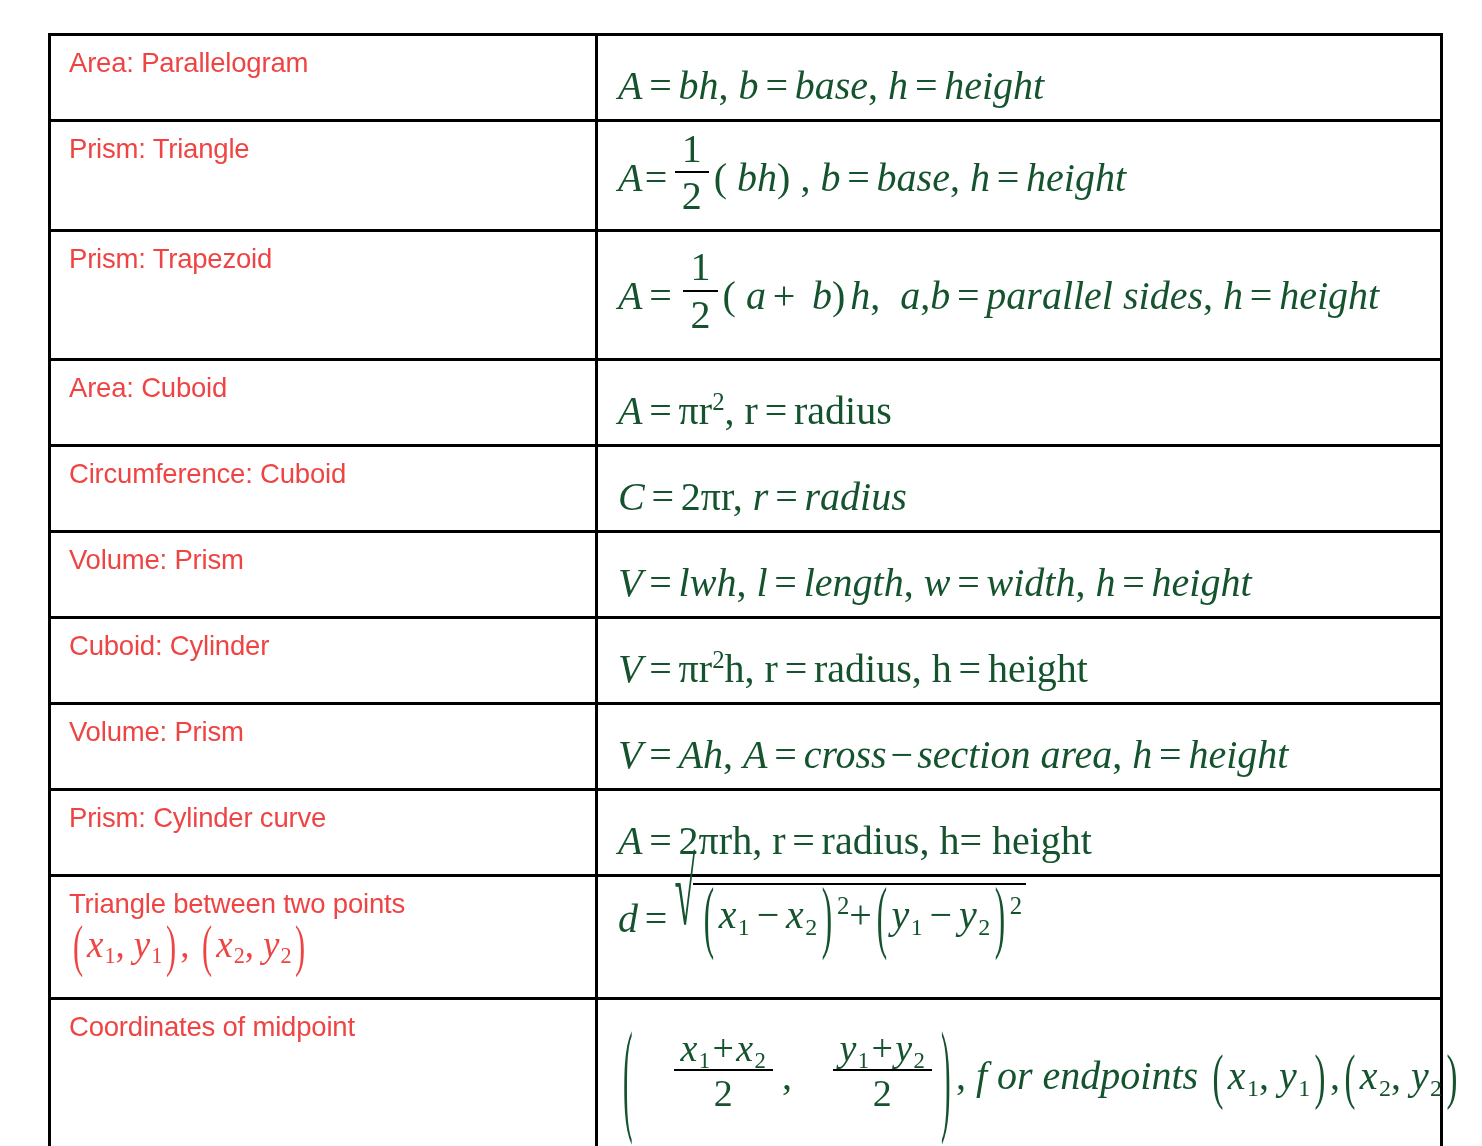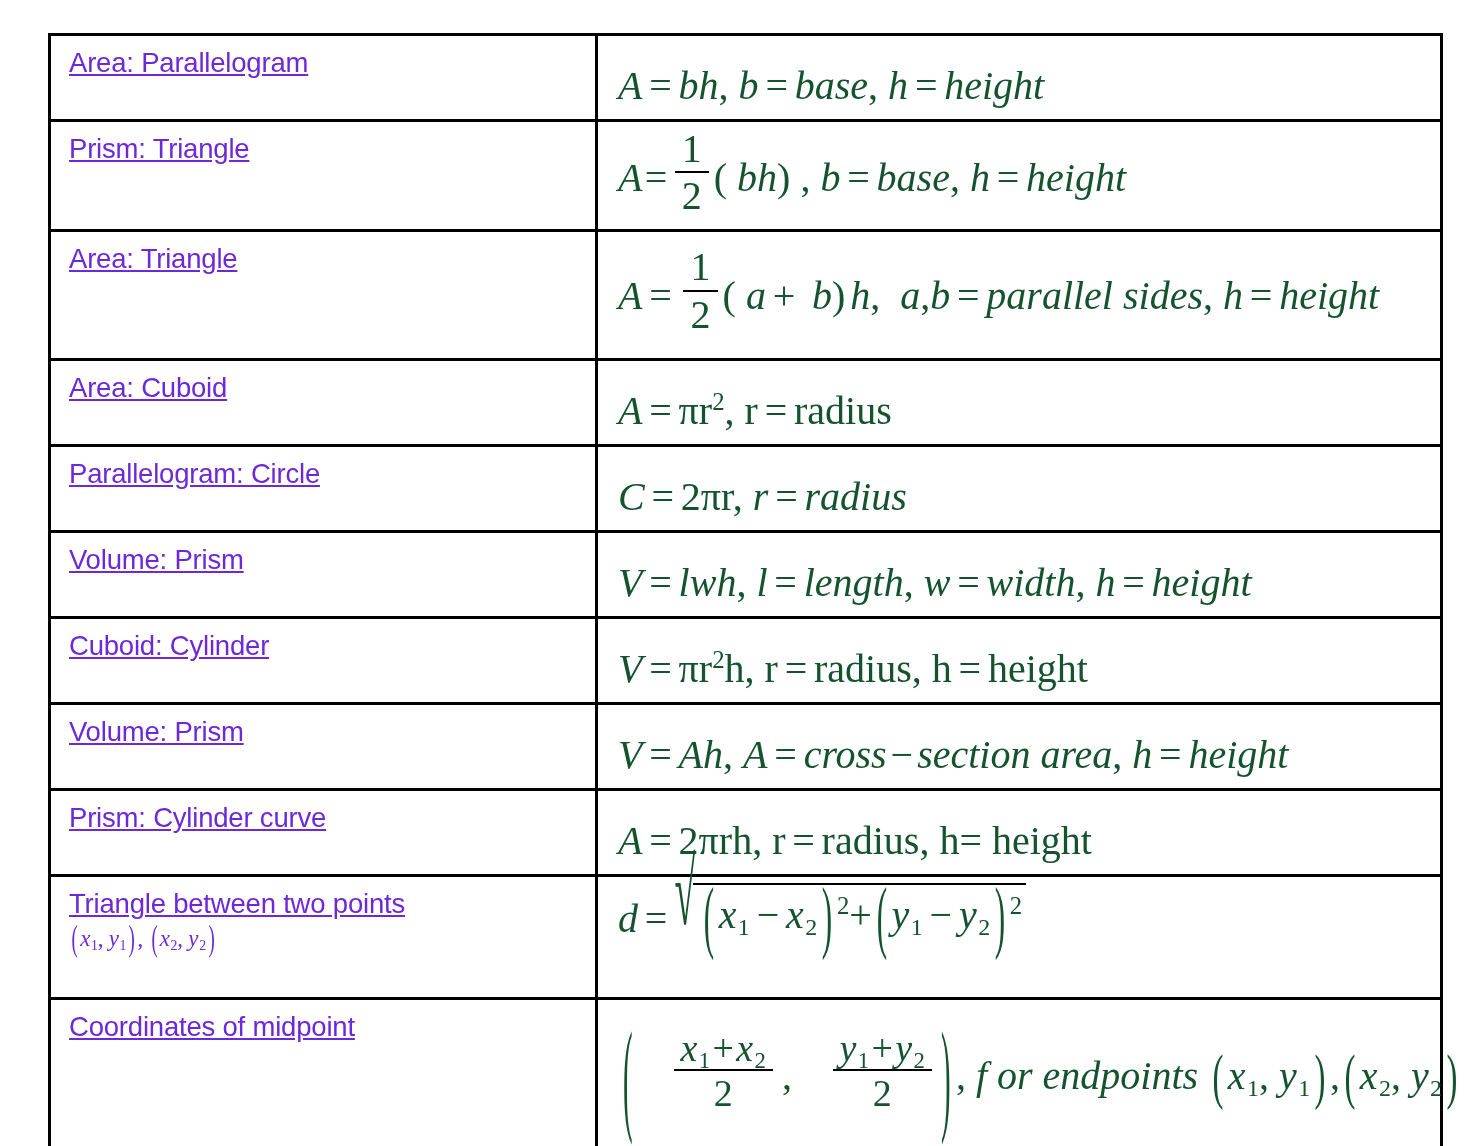--- a/index.html
+++ b/index.html
@@ -35,22 +35,21 @@
   }
   col.c-label { width: 547px; }
   col.c-formula { width: 845px; }
 
   .label-cell {
     padding: 11px 0 10px 18px;
     font-family: "Liberation Sans", sans-serif;
     font-size: 27.5px;
     line-height: 1.18;
     letter-spacing: -0.2px;
-    color: #6d28d9;
-    text-decoration: underline;
+    color: #ef4444;
   }
   .formula-cell {
     padding: 26px 0 10px 20px;
     font-family: "Liberation Serif", serif;
     font-size: 40px;
     color: #14532d;
     white-space: nowrap;
   }
 
   
@@ -144,21 +143,21 @@
     padding: 6px 0.1em 0 0.15em;
     position: relative;
     top: -0.30em;
     margin-left: -0.08em;
   }
 
   .pointpair {
     display: inline-block;
     margin-top: 2px;
     font-family: "Liberation Serif", serif;
-    font-size: 23px;
+    font-size: 37px;
   }
 </style>
 </head>
 <body>
 
 <div class="sheet">
   <table class="formula-table">
     <colgroup>
       <col class="c-label">
       <col class="c-formula">
@@ -178,39 +177,39 @@
         <td class="r-h2">
           <div class="label-cell">Prism: Triangle</div>
         </td>
         <td>
           <div class="formula-cell" style="padding-top:6px;"><span class="mi">A</span><span class="mr" style="padding:0 .06em;">=</span><span class="frac"><span class="num mr">1</span><span class="den mr">2</span></span><span class="mr">(</span>&nbsp;<span class="mi">bh</span><span class="mr">)</span>&nbsp;<span class="mr">,</span>&nbsp;<span class="mi">b</span><span class="op mr">=</span><span class="mi">base</span><span class="mr">,</span>&nbsp;<span class="mi">h</span><span class="op mr">=</span><span class="mi">height</span></div>
         </td>
       </tr>
 
       <tr>
         <td class="r-h3">
-          <div class="label-cell">Area: Triangle</div>
+          <div class="label-cell">Prism: Trapezoid</div>
         </td>
         <td>
           <div class="formula-cell" style="padding-top:14px;"><span class="mi">A</span><span class="op mr">=</span><span class="frac"><span class="num mr">1</span><span class="den mr">2</span></span><span class="mr">(</span>&nbsp;<span class="mi">a</span><span class="op mr">+</span>&nbsp;<span class="mi">b</span><span class="mr">)</span><span class="thin"></span><span class="mi">h</span><span class="mr">,</span>&nbsp;&nbsp;<span class="mi">a</span><span class="mr">,</span><span class="mi">b</span><span class="op mr">=</span><span class="mi">parallel sides</span><span class="mr">,</span>&nbsp;<span class="mi">h</span><span class="op mr">=</span><span class="mi">height</span></div>
         </td>
       </tr>
 
       <tr>
         <td class="r-h4">
           <div class="label-cell">Area: Cuboid</div>
         </td>
         <td>
           <div class="formula-cell"><span class="mi">A</span><span class="op mr">=</span><span class="mr">π</span><span class="mr">r</span><sup class="pw mr">2</sup><span class="mr">,</span>&nbsp;<span class="mr">r</span><span class="op mr">=</span><span class="mr">radius</span></div>
         </td>
       </tr>
 
       <tr>
         <td class="r-h5">
-          <div class="label-cell">Parallelogram: Circle</div>
+          <div class="label-cell">Circumference: Cuboid</div>
         </td>
         <td>
           <div class="formula-cell"><span class="mi">C</span><span class="op mr">=</span><span class="mr">2</span><span class="mr">π</span><span class="mr">r</span><span class="mr">,</span>&nbsp;<span class="mi">r</span><span class="op mr">=</span><span class="mi">radius</span></div>
         </td>
       </tr>
 
       <tr>
         <td class="r-h6">
           <div class="label-cell">Volume: Prism</div>
         </td>

